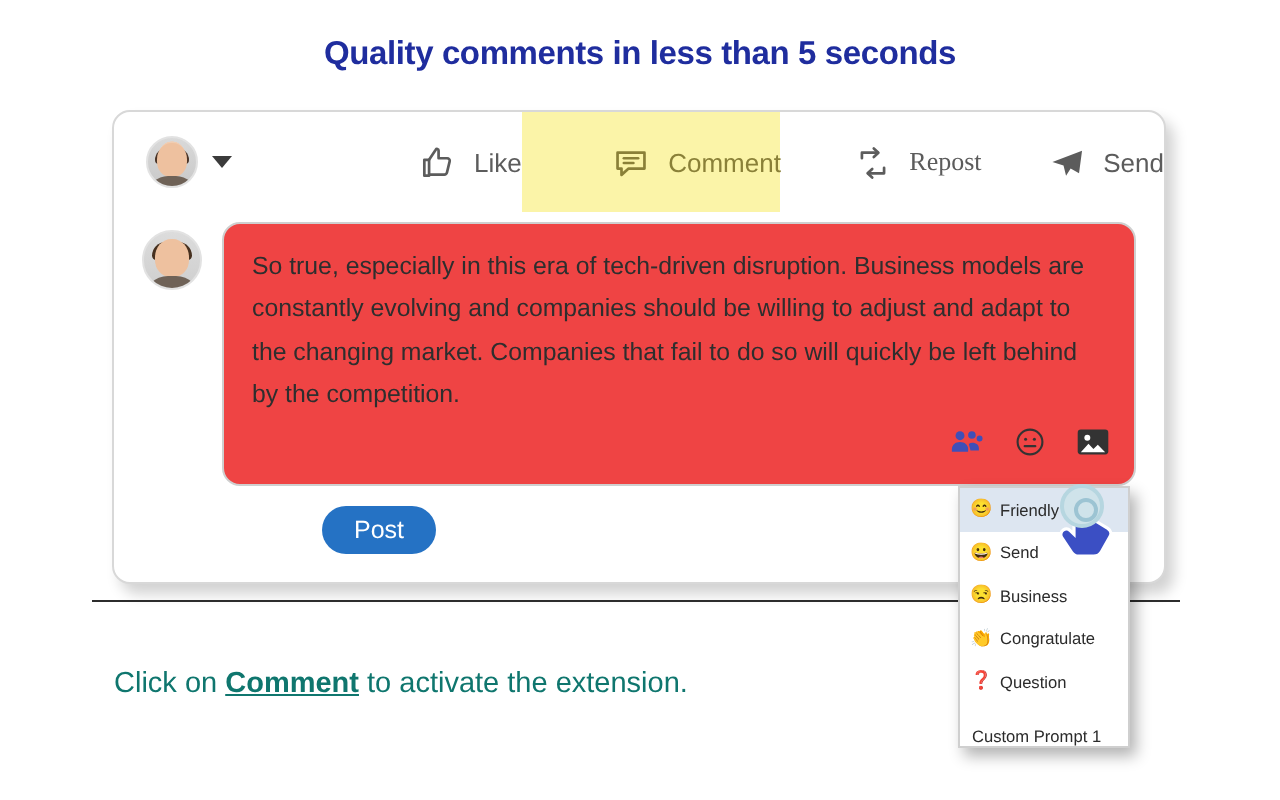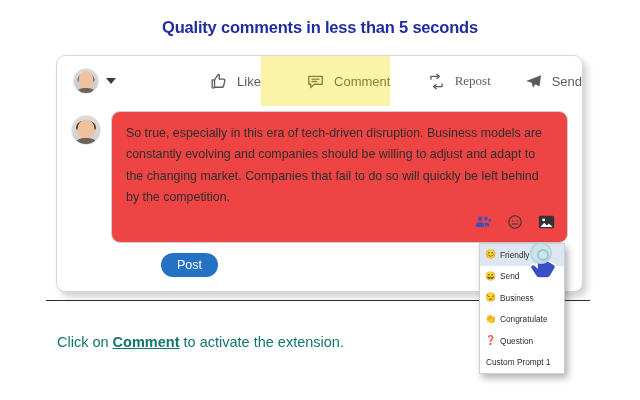--- a/index.html
+++ b/index.html
@@ -190,21 +190,21 @@
     display: flex; align-items: center; gap: 5px;
     height: 21.5px;
     padding: 0 5px;
     font-size: 8.3px;
     color: #2b2b2b;
     cursor: pointer;
     white-space: nowrap;
   }
   .menu-item.active { background: #dde6f1; }
   .menu-item .emo { font-size: 9px; line-height: 1; width: 10px; text-align:center; }
-  .menu-item.plain { padding-left: 6px; }
+  .menu-item.plain { padding-left: 6px; align-items: flex-end; }
 
   
   .cursor-wrap {
     position: absolute;
     left: 528px; top: 242px;
     z-index: 60;
     pointer-events: none;
   }
   .ripple {
     position: absolute; left: 2px; top: 0;

